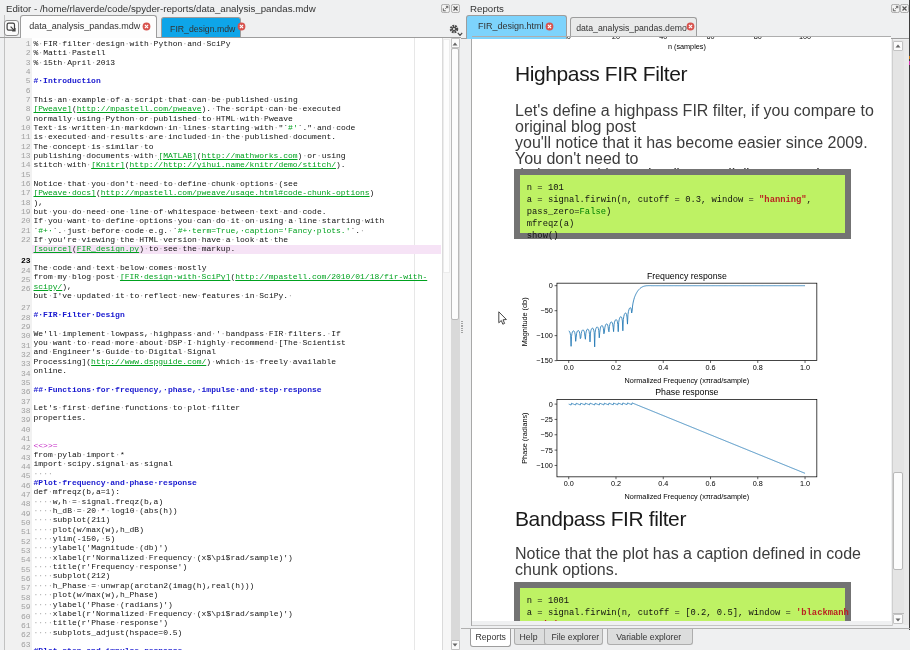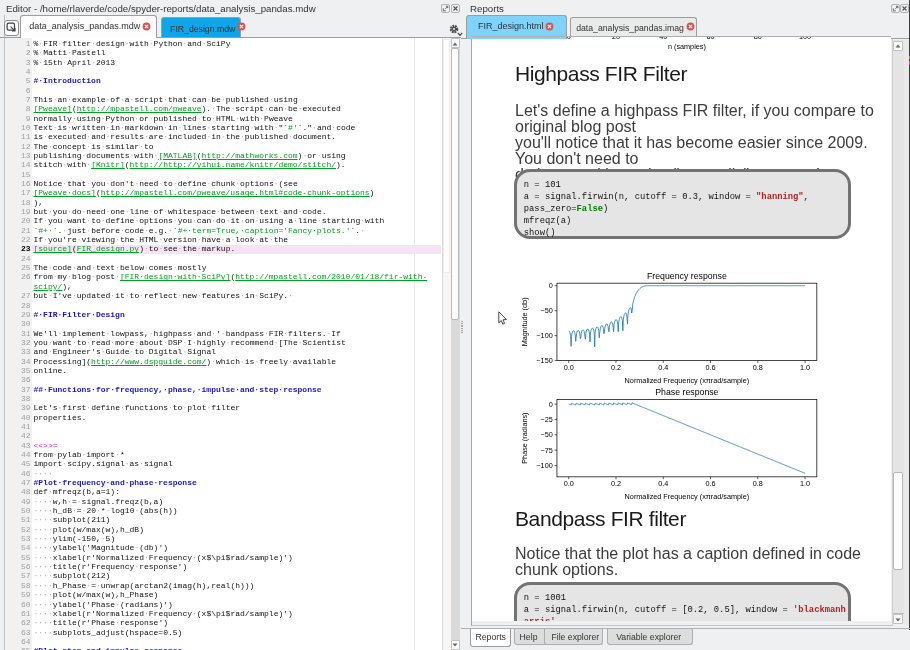--- a/index.html
+++ b/index.html
@@ -4,37 +4,37 @@
 html,body { width:910px; height:650px; overflow:hidden; background:#eff0f1;
   font-family:"Liberation Sans", sans-serif; }
 .abs { position:absolute; }
 i { font-style:normal; color:#aeaeae; }
 b { font-weight:normal; }
 b.h { color:#1717cf; font-weight:bold; }
 b.lk { color:#00a21f; text-decoration:underline; }
 b.gr { color:#00a21f; }
 b.mg { color:#c425c4; }
 b.st { color:#ba2121; font-weight:bold; }
-b.kc { color:#008000; font-weight:bold; }
+b.kc { color:#008000; font-weight:normal; }
 #ed-code, #ed-num { position:absolute; top:38.9px; font:8px/9.35px "Liberation Mono", monospace;
   color:#111; white-space:pre; }
 #ed-code { left:33.5px; }
 #ed-num { left:0; width:30.5px; text-align:right; color:#a0a0a0; }
-#ed-num .cur { color:#000; font-weight:bold; }
+#ed-num .cur { color:#000; font-weight:bold;margin-top:12px; }
 .tab { position:absolute; border:1px solid #9d9d9d; border-bottom:none;
   border-radius:3px 3px 0 0; font-size:9px; color:#333; white-space:nowrap; }
 .tabtxt { position:absolute; top:5px; }
 .btab { position:absolute; border:1px solid #adadad; border-top:none;
   border-radius:0 0 3px 3px; background:#dcdddd; font-size:8.7px; color:#333; white-space:nowrap; }
 #rpt { position:absolute; left:471.5px; top:36px; width:419.5px; height:584.8px;
   background:#fff; overflow:hidden; }
 #rpt h1 { font-size:21px; line-height:21px; letter-spacing:-0.4px; font-weight:normal; color:#1a1a1a; position:absolute; left:43.5px; }
 #rpt p { font-size:16px; color:#3c3c3c; position:absolute; left:43.5px; line-height:16px; }
-.cbox { position:absolute; left:42.5px; width:337px; background:#e5e5e5;
-  border:3px solid #737373; border-radius:16px; }
+.cbox { position:absolute; left:42.5px; width:337px; background:#bef264;
+  border:6px solid #737373; border-radius:0; }
 .cbox pre { font:8.8px/12px "Liberation Mono", monospace; color:#111; margin:6.3px 0 0 6.8px;
   white-space:pre; }
 </style></head><body>
 
 <div class="abs" style="left:6px;top:3px;font-size:9.7px;color:#333">Editor - /home/rlaverde/code/spyder-reports/data_analysis_pandas.mdw</div>
 <div class="abs" style="left:470px;top:3px;font-size:9.7px;color:#333">Reports</div>
 <svg style="position:absolute;left:441.0px;top:3.5px" width="9" height="9" viewBox="0 0 8.6 8.6">
     <rect x="0.4" y="0.4" width="7.8" height="7.8" rx="1.8" fill="#f2f2f2" stroke="#9c9c9c" stroke-width="0.8"></rect>
     <path d="M2.2 4.2 v2.3 h2.3 M4.2 4.6 l2-2 M6.5 4 v-1.8 h-1.8" stroke="#555" stroke-width="0.9" fill="none"></path>
   </svg>
@@ -115,21 +115,21 @@
 <div class="abs" style="left:460.5px;top:37.7px;width:448px;height:1px;background:#9d9d9d"></div>
 <div class="abs" style="left:470.5px;top:38.7px;width:1px;height:587px;background:#a8a8a8"></div>
 <div class="tab" style="left:465.9px;top:15.4px;width:101px;height:23.3px;background:#7dd3fc;z-index:3">
   <span class="tabtxt" style="left:11px">FIR_design.html</span>
   </div>
 <svg style="position:absolute;left:544.5px;top:22.2px;z-index:9" width="9" height="9" viewBox="0 0 9 9">
     <circle cx="4.5" cy="4.5" r="3.9" fill="#d8534e"></circle>
     <path d="M2.9 2.9 l3.2 3.2 M6.1 2.9 l-3.2 3.2" stroke="#fff" stroke-width="1.15"></path>
   </svg>
 <div class="tab" style="left:569.8px;top:17px;width:127.7px;height:20.9px;background:#e9eaea">
-  <span class="tabtxt" style="left:5.4px;font-size:8.7px">data_analysis_pandas.imag</span>
+  <span class="tabtxt" style="left:5.4px;font-size:8.7px">data_analysis_pandas.demo</span>
   </div>
 <svg style="position:absolute;left:686.3px;top:22.2px;z-index:9" width="9" height="9" viewBox="0 0 9 9">
     <circle cx="4.5" cy="4.5" r="3.9" fill="#d8534e"></circle>
     <path d="M2.9 2.9 l3.2 3.2 M6.1 2.9 l-3.2 3.2" stroke="#fff" stroke-width="1.15"></path>
   </svg>
 <div id="rpt">
 <div style="position:absolute;left:0;top:0;width:420px;height:1px;background:#aeaeae;z-index:8"></div>
 <svg style="position:absolute;left:43.2px;top:-233.1px" width="335.4" height="251.5" viewBox="0 0 640 480" font-family="Liberation Sans, sans-serif" fill="#000">
       <text x="102.5" y="449.6" text-anchor="middle" font-size="13.9">0</text>
       <text x="192.7" y="449.6" text-anchor="middle" font-size="13.9">20</text>

